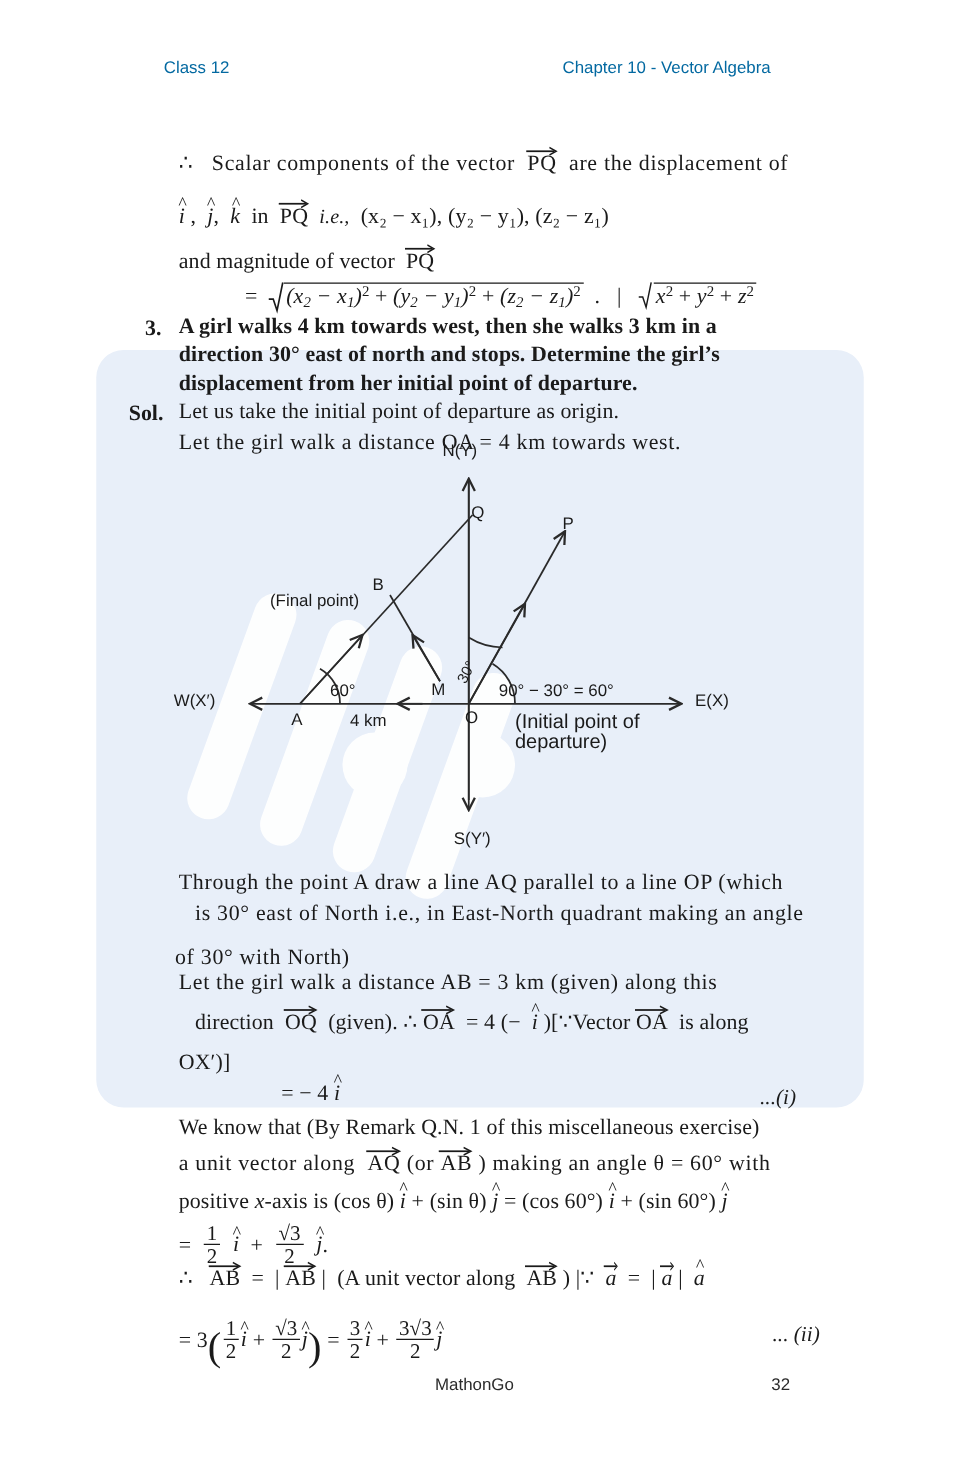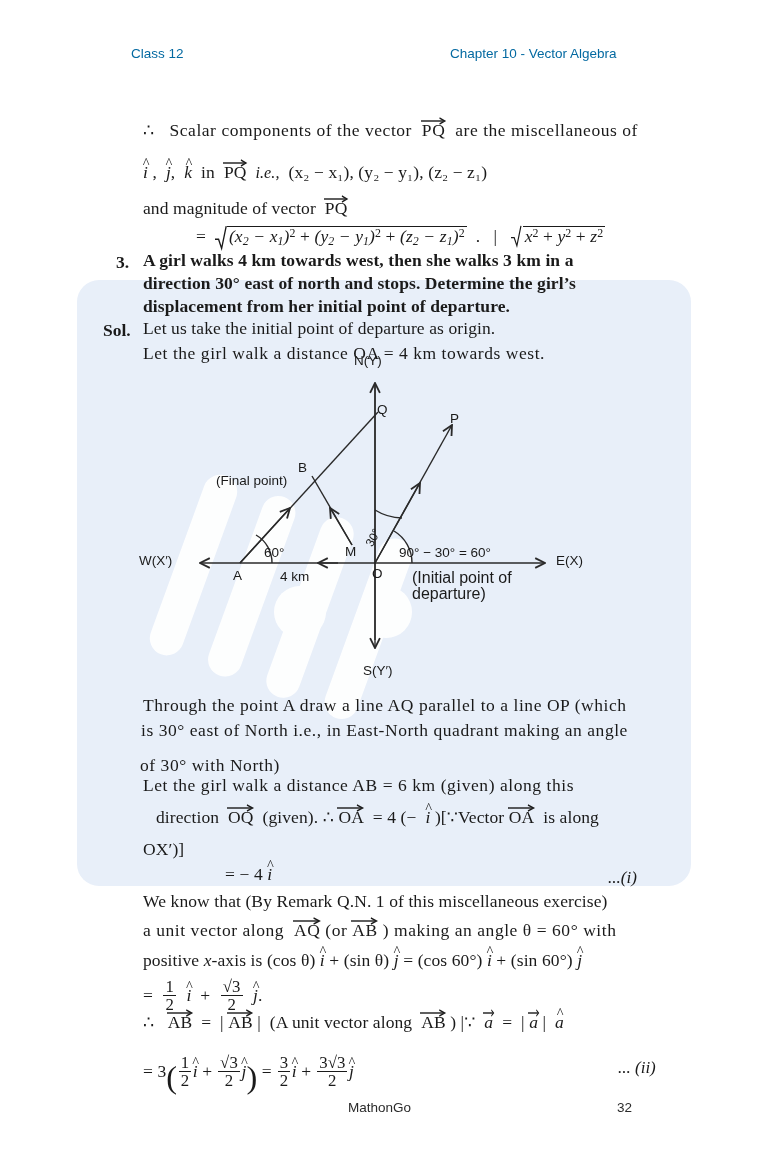--- a/index.html
+++ b/index.html
@@ -161,21 +161,21 @@
 
   <div class="ln just" style="left:143px; top:121px;">
     <span>∴</span>&nbsp;&nbsp;
     <span>Scalar components of the vector</span>&nbsp;
     <span class="vec"><span class="vbar">
           <svg viewBox="0 0 40 7" preserveAspectRatio="none">
             <line x1="0" y1="4" x2="34" y2="4" stroke="#1a1a1a" stroke-width="1.4"></line>
             <polyline points="28,1 36,4 28,7" fill="none" stroke="#1a1a1a" stroke-width="1.4"></polyline>
           </svg>
         </span><span>PQ</span></span>&nbsp;
-    <span>are the miscellaneous of</span>
+    <span>are the displacement of</span>
   </div>
 
   <div class="ln" style="left:143px; top:163px;">
     <span class="hat it"><span class="hmark">^</span><span>i</span></span>&nbsp;,&nbsp;
     <span class="hat it"><span class="hmark">^</span><span>j</span></span>,&nbsp;
     <span class="hat it"><span class="hmark">^</span><span>k</span></span>&nbsp;
     <span>in</span>&nbsp;
     <span class="vec"><span class="vbar">
           <svg viewBox="0 0 40 7" preserveAspectRatio="none">
             <line x1="0" y1="4" x2="34" y2="4" stroke="#1a1a1a" stroke-width="1.4"></line>
@@ -221,24 +221,24 @@
   <span class="num-lbl" style="left:116px; top:252px;">3.</span>
   <div class="ln bold" style="left:143px; top:252px;">A girl walks 4 km towards west, then she walks 3 km in a</div>
   <div class="ln bold" style="left:143px; top:275px;">direction 30° east of north and stops. Determine the girl’s</div>
   <div class="ln bold" style="left:143px; top:298px;">displacement from her initial point of departure.</div>
 
   <span class="sol-lbl" style="top:320px;">Sol.</span>
   <div class="ln" style="left:143px; top:320px;">Let us take the initial point of departure as origin.</div>
   <div class="ln just" style="left:143px; top:345px;">Let the girl walk a distance OA = 4 km towards west.</div>
 
   <div class="ln just" style="left:143px; top:697px;">Through the point A draw a line AQ parallel to a line OP (which</div>
-  <div class="ln just" style="left:141px; top:722px;">is 30° east of North i.e., in East-North quadrant making an angle</div>
+  <div class="ln just" style="left:156px; top:722px;">is 30° east of North i.e., in East-North quadrant making an angle</div>
   <div class="ln just" style="left:140px; top:747px;margin-top:10px;">of 30° with North)</div>
 
-  <div class="ln just" style="left:143px; top:777px;">Let the girl walk a distance AB = 6 km (given) along this</div>
+  <div class="ln just" style="left:143px; top:777px;">Let the girl walk a distance AB = 3 km (given) along this</div>
 
   <div class="ln" style="left:156px; top:808px;">
     <span>direction</span>&nbsp;
     <span class="vec"><span class="vbar">
           <svg viewBox="0 0 40 7" preserveAspectRatio="none">
             <line x1="0" y1="4" x2="34" y2="4" stroke="#1a1a1a" stroke-width="1.4"></line>
             <polyline points="28,1 36,4 28,7" fill="none" stroke="#1a1a1a" stroke-width="1.4"></polyline>
           </svg>
         </span><span>OQ</span></span>&nbsp;
     <span>(given). ∴</span>

